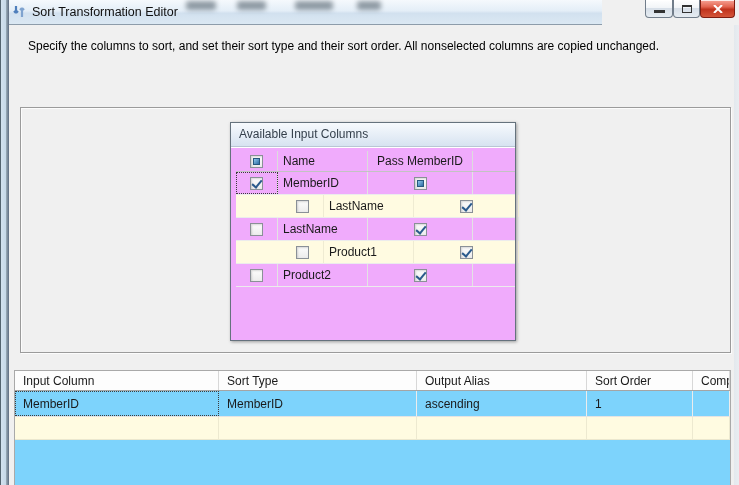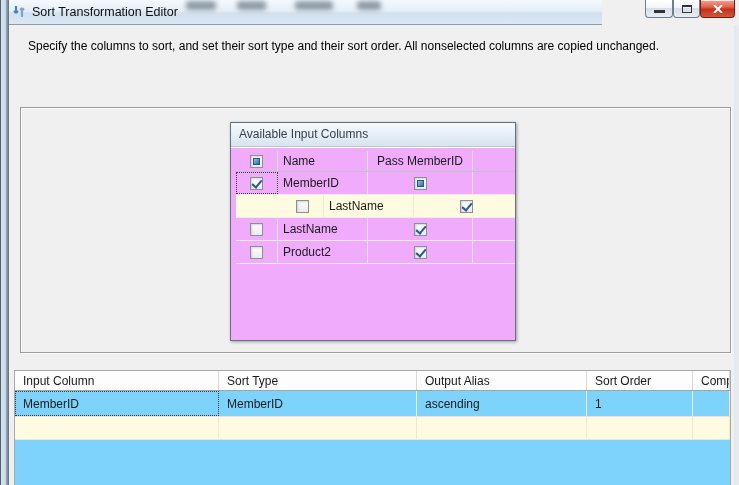--- a/index.html
+++ b/index.html
@@ -144,20 +144,29 @@
         <div class="grid-row">
           <div class="cell cb-cell">
               <span class="cb"></span>
             </div>
           <div class="cell">LastName</div>
           <div class="cell cb-cell">
               <span class="cb checked"></span>
             </div>
         </div>
 
+        <div class="grid-row hl">
+          <div class="cell cb-cell">
+              <span class="cb"></span>
+            </div>
+          <div class="cell">Product1</div>
+          <div class="cell cb-cell">
+              <span class="cb checked"></span>
+            </div>
+        </div>
 
         <div class="grid-row">
           <div class="cell cb-cell">
               <span class="cb"></span>
             </div>
           <div class="cell">Product2</div>
           <div class="cell cb-cell">
               <span class="cb checked"></span>
             </div>
         </div>

